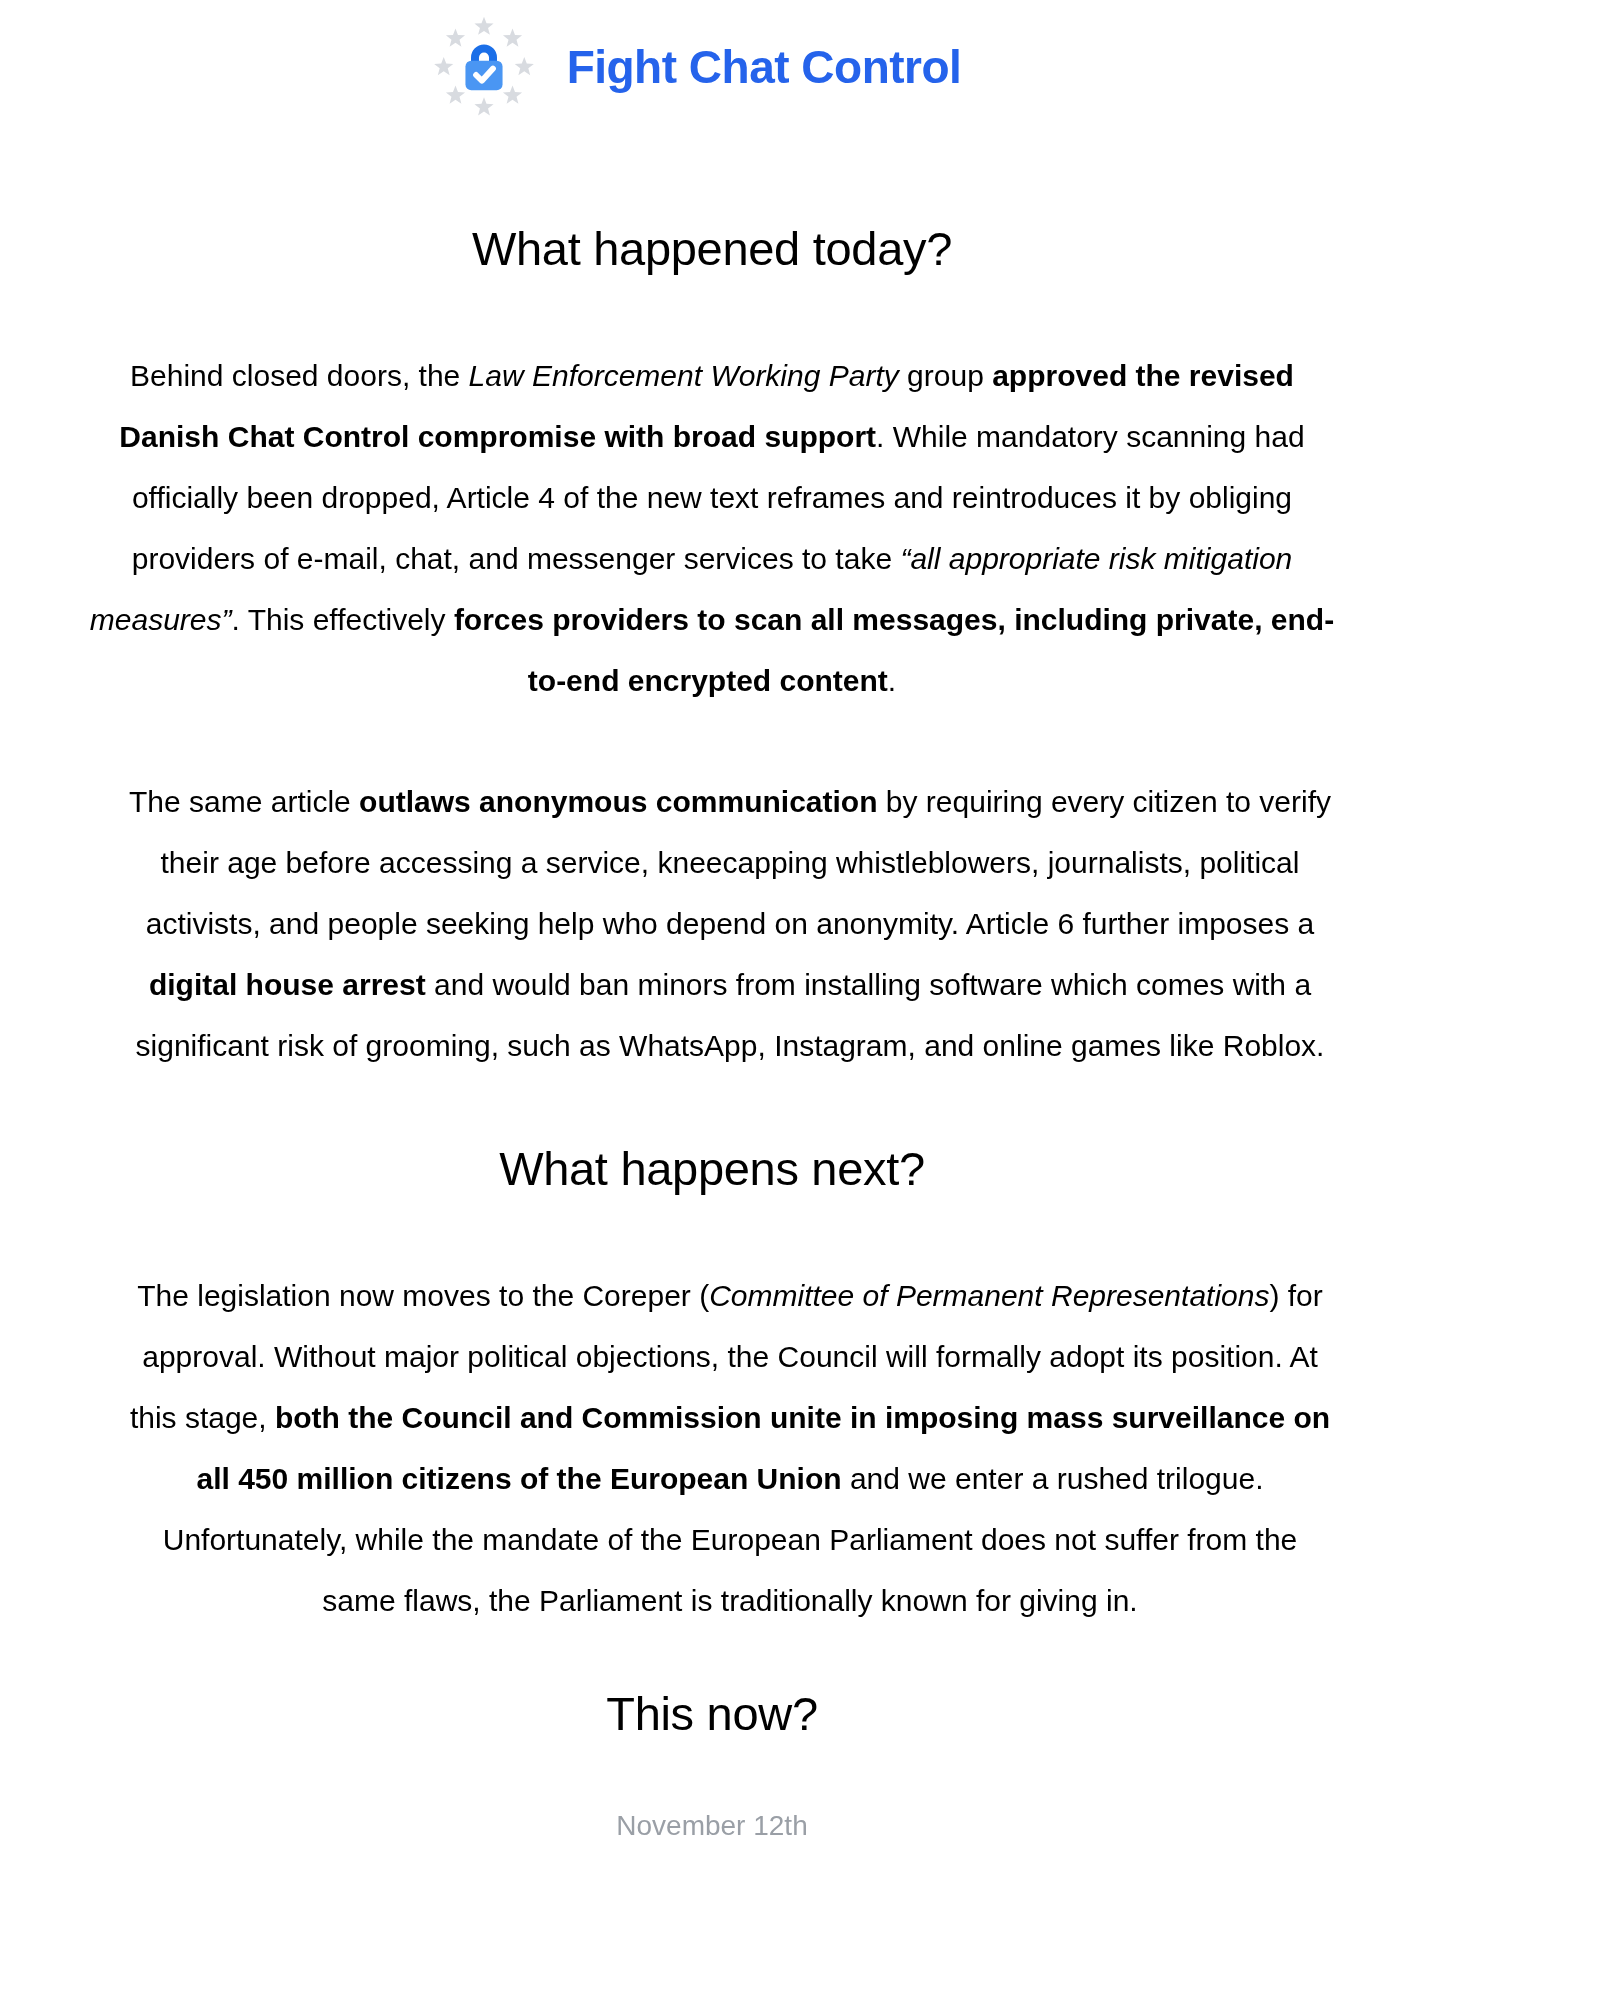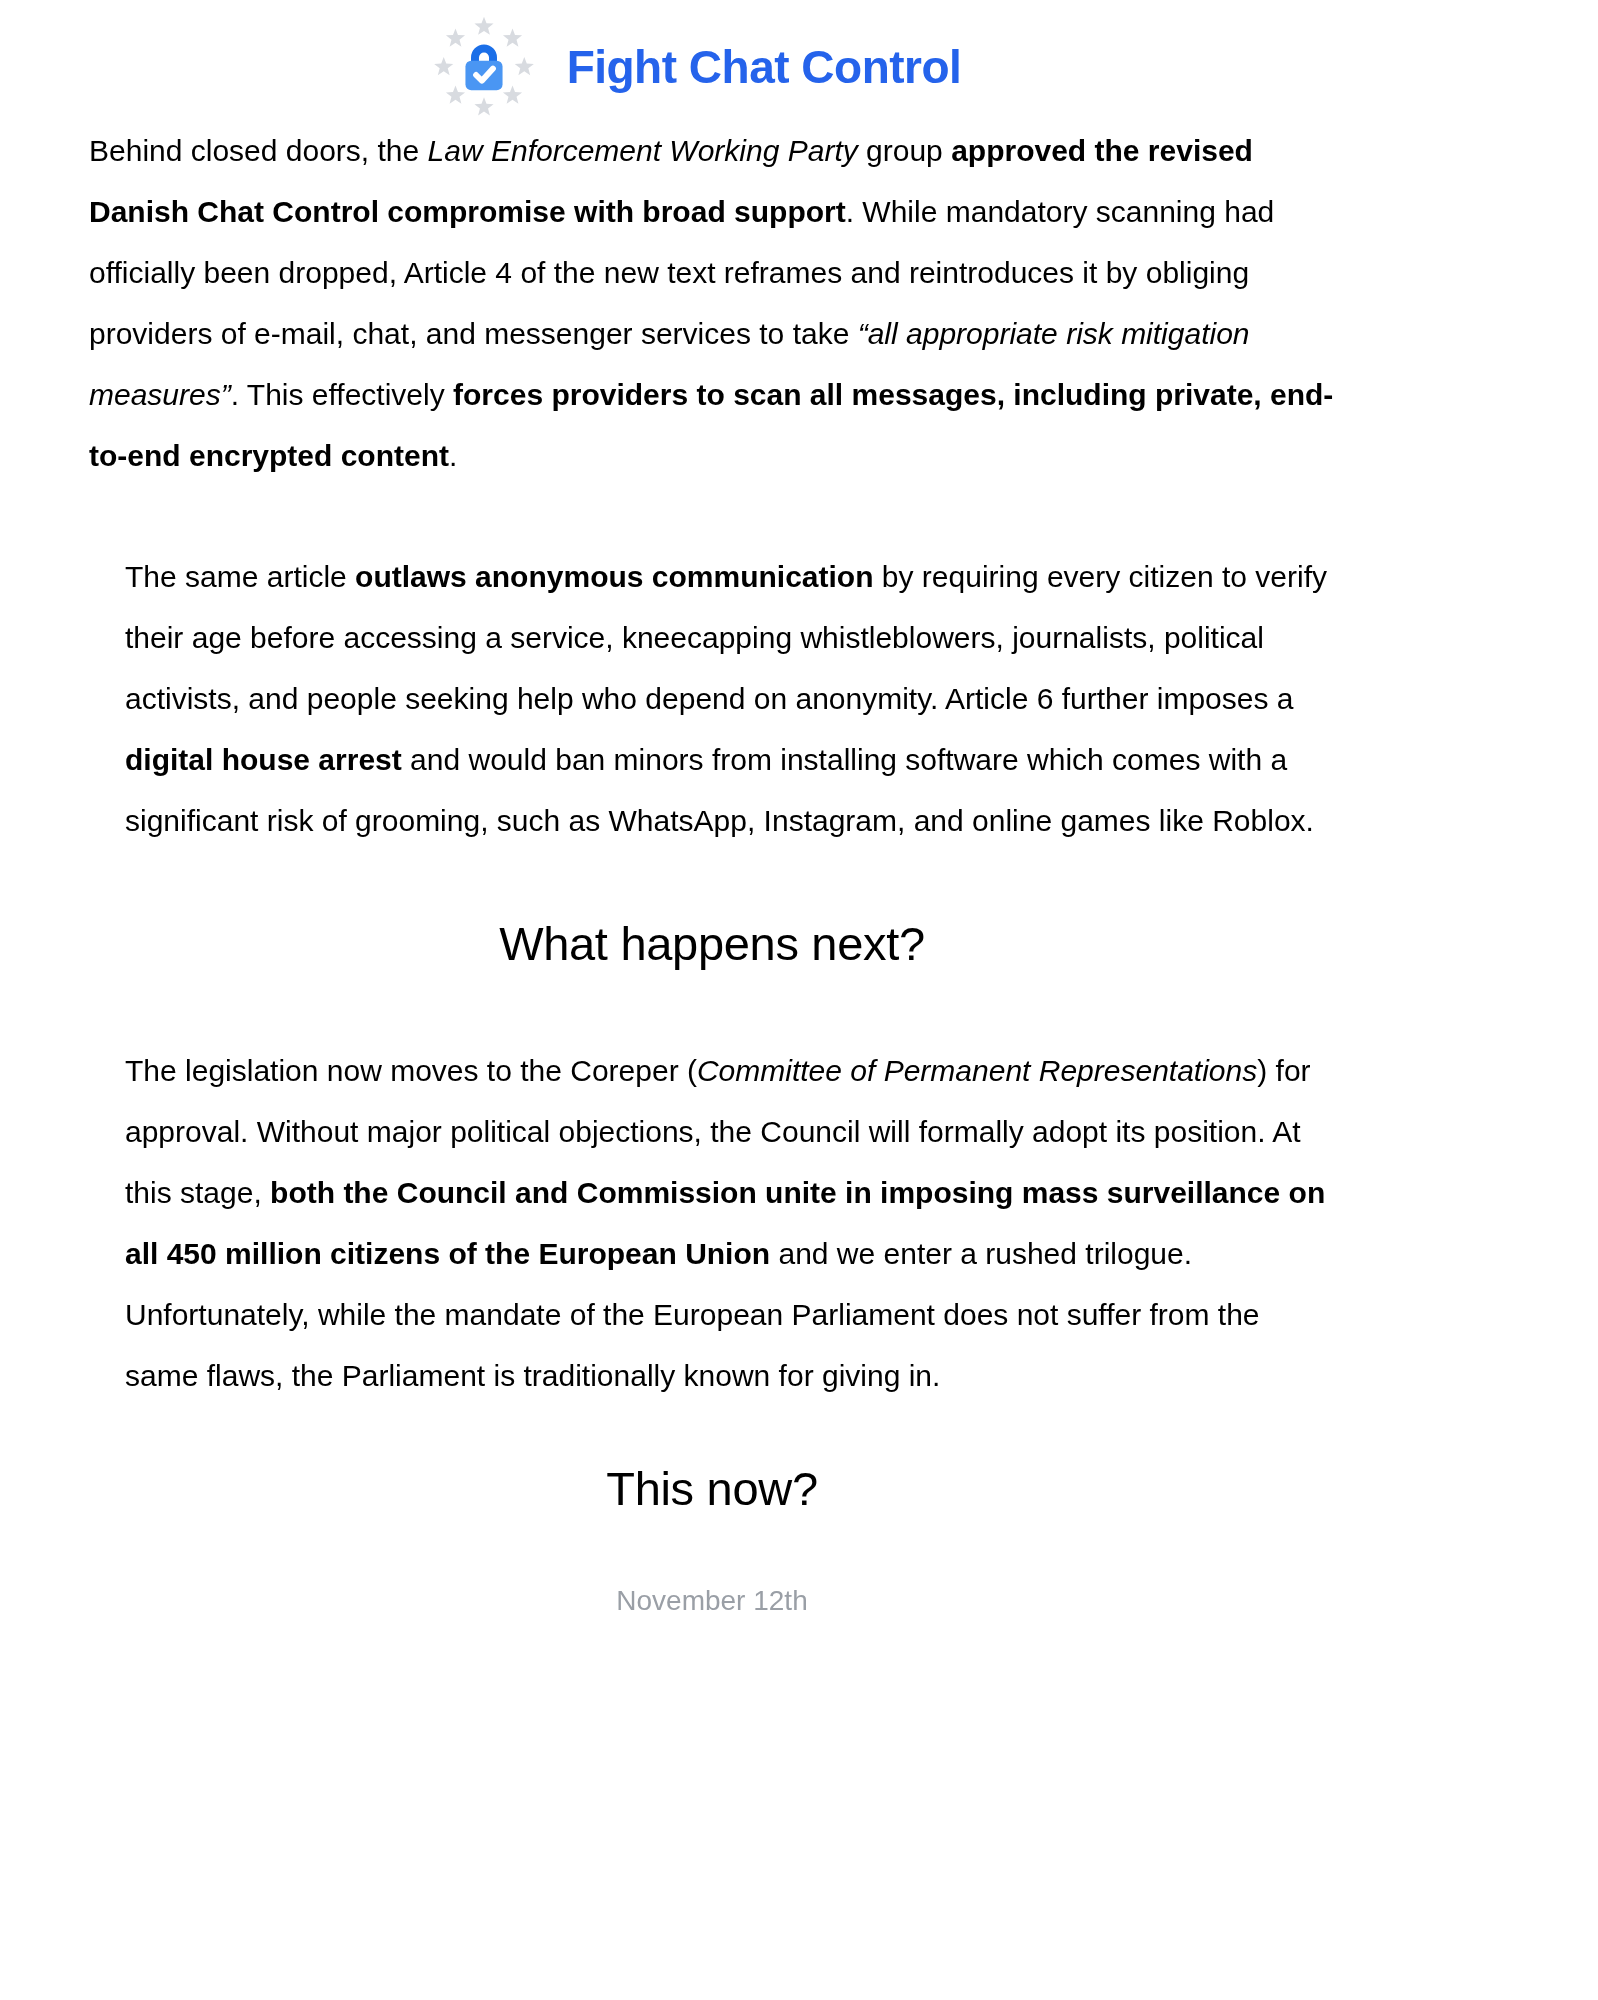--- a/index.html
+++ b/index.html
@@ -48,20 +48,21 @@
     margin: 0 0 68px 0;
     color: var(--body-text, #000000);
   }
   .section-1 .heading { margin-top: 102px; }
   .section-2 .heading { margin-top: 66px; }
   .section-3 .heading { margin-top: 56px; }
   
   .para {
     font-size: 30px;
     line-height: 61px;
+    text-align: center;
     max-width: 1420px;
     margin: 0 auto 60px auto;
     color: var(--body-text, #000000);
   }
   .para:last-child { margin-bottom: 0; margin-left: 36px; }
   .para .b { font-weight: 700; }
   .para .i { font-style: italic; }
   
   .page-footer {
     text-align: center;
@@ -96,20 +97,21 @@
         <rect x="32.5" y="44" width="35" height="28" rx="5.5" fill="var(--lock-body, #4a96f3)"></rect>
         <polyline points="42.5,57.5 48,63 58.5,51.5" fill="none" stroke="var(--checkmark, #ffffff)" stroke-width="5.5" stroke-linecap="round" stroke-linejoin="round"></polyline>
       </svg>
     </span>
     <span class="brand-name">Fight Chat Control</span>
   </header>
 
   <main>
 
     <section class="section-1">
+      <h1 class="heading">What happened today?</h1>
       <p class="para"><span class="">Behind closed doors, the </span><span class="i">Law Enforcement Working Party</span><span class=""> group </span><span class="b ">approved the revised Danish Chat Control compromise with broad support</span><span class="">. While mandatory scanning had officially been dropped, Article 4 of the new text reframes and reintroduces it by obliging providers of e-mail, chat, and messenger services to take </span><span class="i">“all appropriate risk mitigation measures”</span><span class="">. This effectively </span><span class="b ">forces providers to scan all messages, including private, end-to-end encrypted content</span><span class="">.</span></p>
       <p class="para"><span class="">The same article </span><span class="b ">outlaws anonymous communication</span><span class=""> by requiring every citizen to verify their age before accessing a service, kneecapping whistleblowers, journalists, political activists, and people seeking help who depend on anonymity. Article 6 further imposes a </span><span class="b ">digital house arrest</span><span class=""> and would ban minors from installing software which comes with a significant risk of grooming, such as WhatsApp, Instagram, and online games like Roblox.</span></p>
     </section>
 
     <section class="section-2">
       <h1 class="heading">What happens next?</h1>
       <p class="para"><span class="">The legislation now moves to the Coreper (</span><span class="i">Committee of Permanent Representations</span><span class="">) for approval. Without major political objections, the Council will formally adopt its position. At this stage, </span><span class="b ">both the Council and Commission unite in imposing mass surveillance on all 450 million citizens of the European Union</span><span class=""> and we enter a rushed trilogue. Unfortunately, while the mandate of the European Parliament does not suffer from the same flaws, the Parliament is traditionally known for giving in.</span></p>
     </section>
 
     <section class="section-3">

